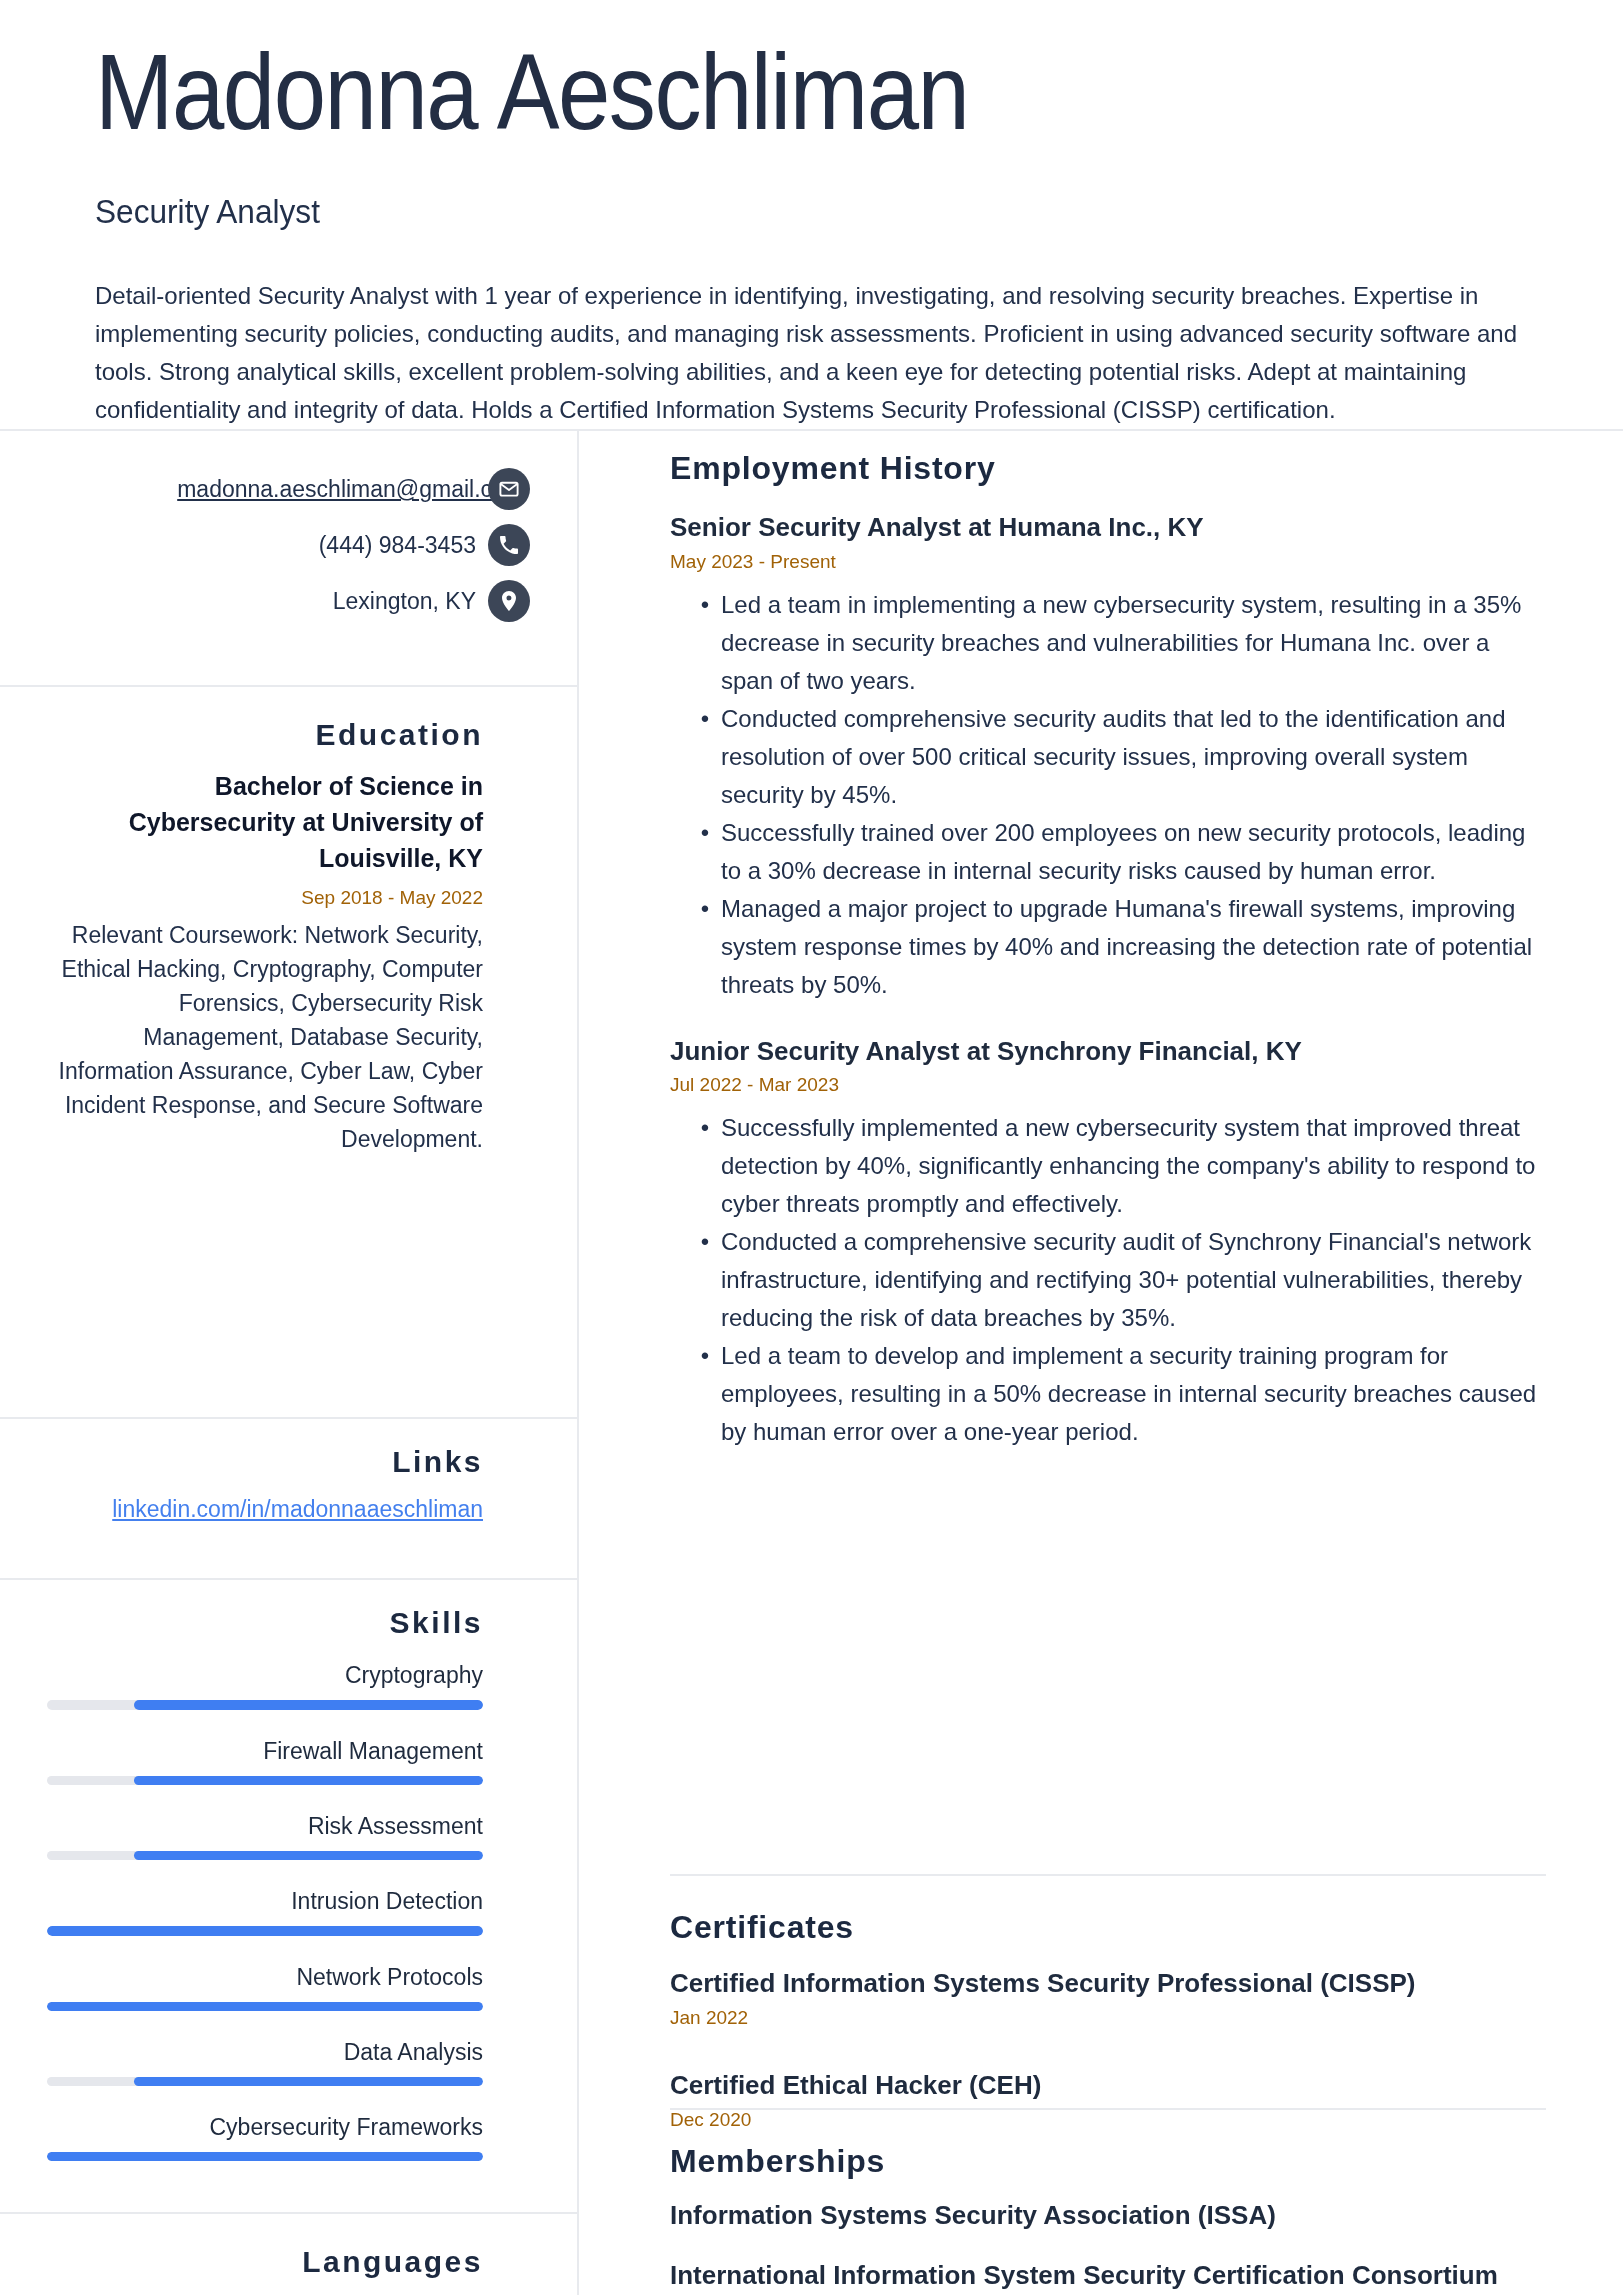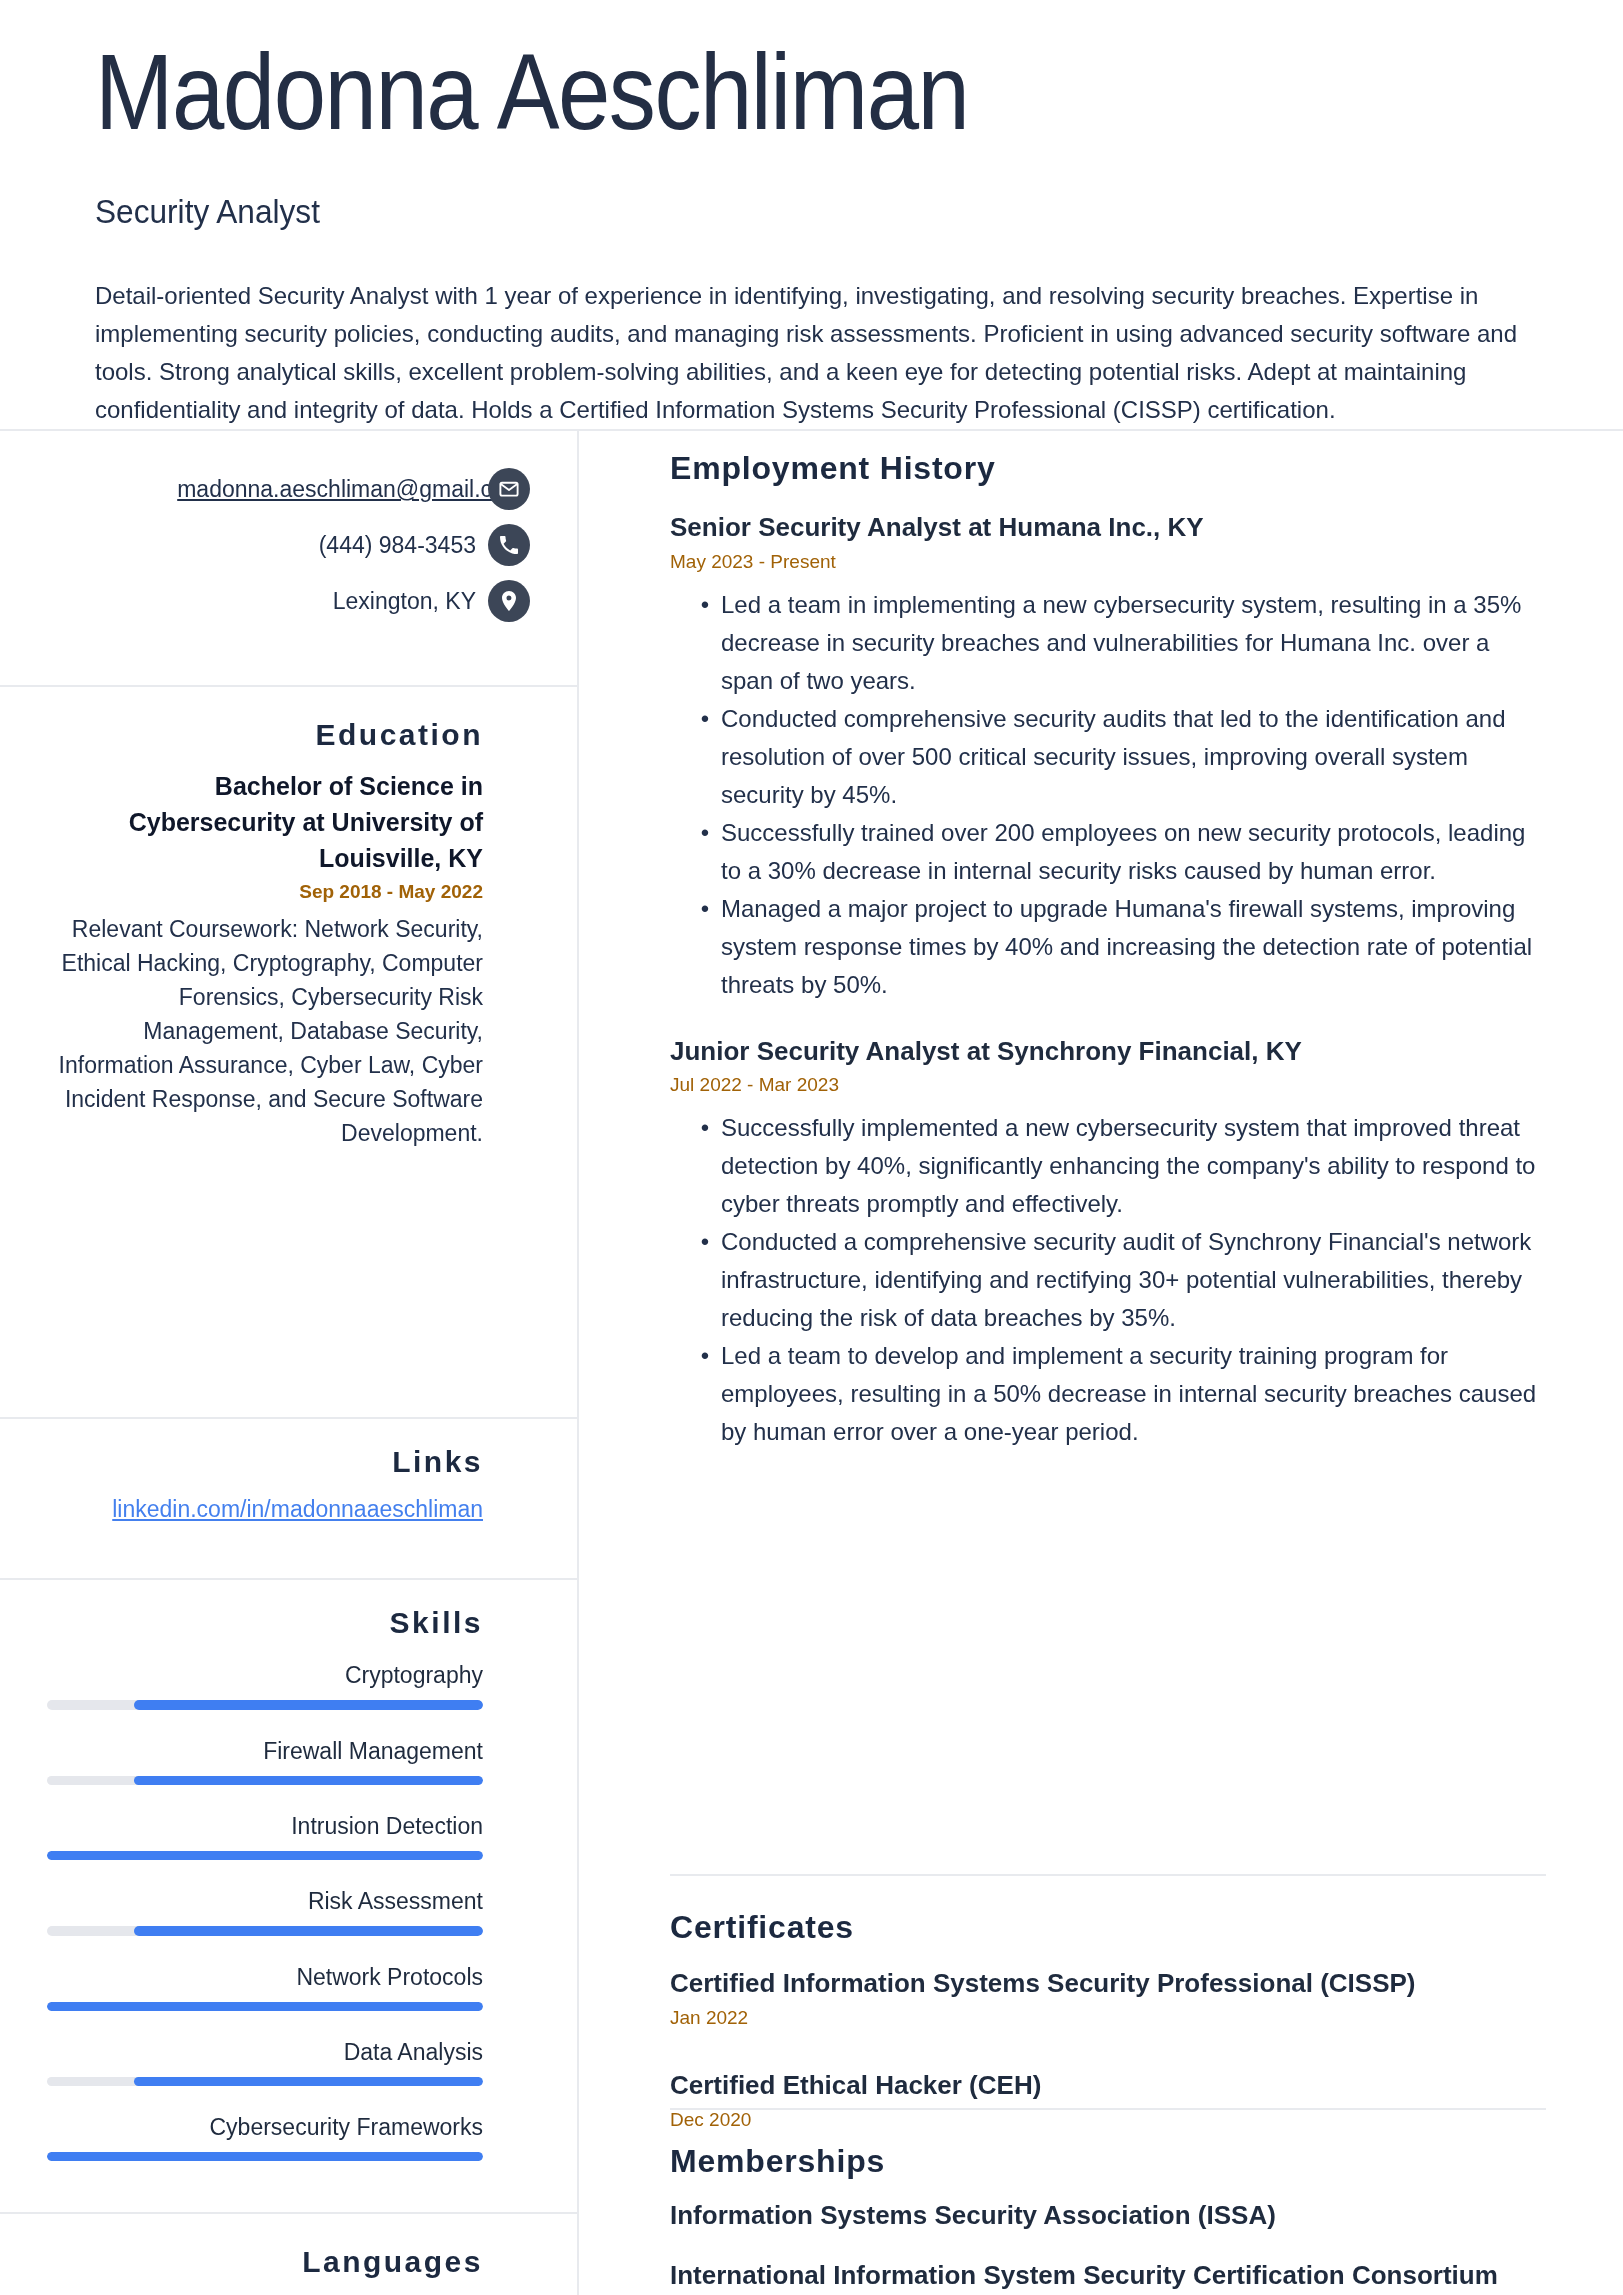--- a/index.html
+++ b/index.html
@@ -56,21 +56,21 @@
     display:inline-flex; align-items:center; justify-content:center;
     margin-left:12px; position:relative; z-index:2;
   }
   .email-row .cicon{ margin-left:-36px; }
   .cicon svg{ width:24px; height:24px; display:block; }
 
   
   .edu{ height:732px; padding-top:29px; border-top:2.5px solid #e8eaee; }
   .edu h2{ margin-bottom:15px; }
   .degree{ font-size:25px; font-weight:700; line-height:36px; color:#0f172a; }
-  .edu .date{ margin:1px 0 5px;font-weight:bold; }
+  .edu .date{ margin:7px 0 5px; }
   .coursework{ font-size:23px; line-height:34px; color:#22304a; }
 
   
   .links-section{ height:161px; padding-top:24px; border-top:2.5px solid #e8eaee; }
   .links-section h2{ margin-bottom:13.5px; }
 
   
   .skills-section{ height:634px; padding-top:24px; border-top:2.5px solid #e8eaee; }
   .skills-section h2{ margin-bottom:20px; }
   .skill{ margin-bottom:27px; }
@@ -178,30 +178,30 @@
           </div>
 
           <div class="skill">
             <div class="skill-name">Firewall Management</div>
             <div class="bar">
               <div class="fill" style="width: 80%;"></div>
             </div>
           </div>
 
           <div class="skill">
+            <div class="skill-name">Risk Assessment</div>
+            <div class="bar">
+              <div class="fill" style="width: 80%;"></div>
+            </div>
+          </div>
+
+          <div class="skill">
             <div class="skill-name">Intrusion Detection</div>
             <div class="bar">
               <div class="fill" style="width: 100%;"></div>
-            </div>
-          </div>
-
-          <div class="skill">
-            <div class="skill-name">Risk Assessment</div>
-            <div class="bar">
-              <div class="fill" style="width: 80%;"></div>
             </div>
           </div>
 
           <div class="skill">
             <div class="skill-name">Network Protocols</div>
             <div class="bar">
               <div class="fill" style="width: 100%;"></div>
             </div>
           </div>
 

